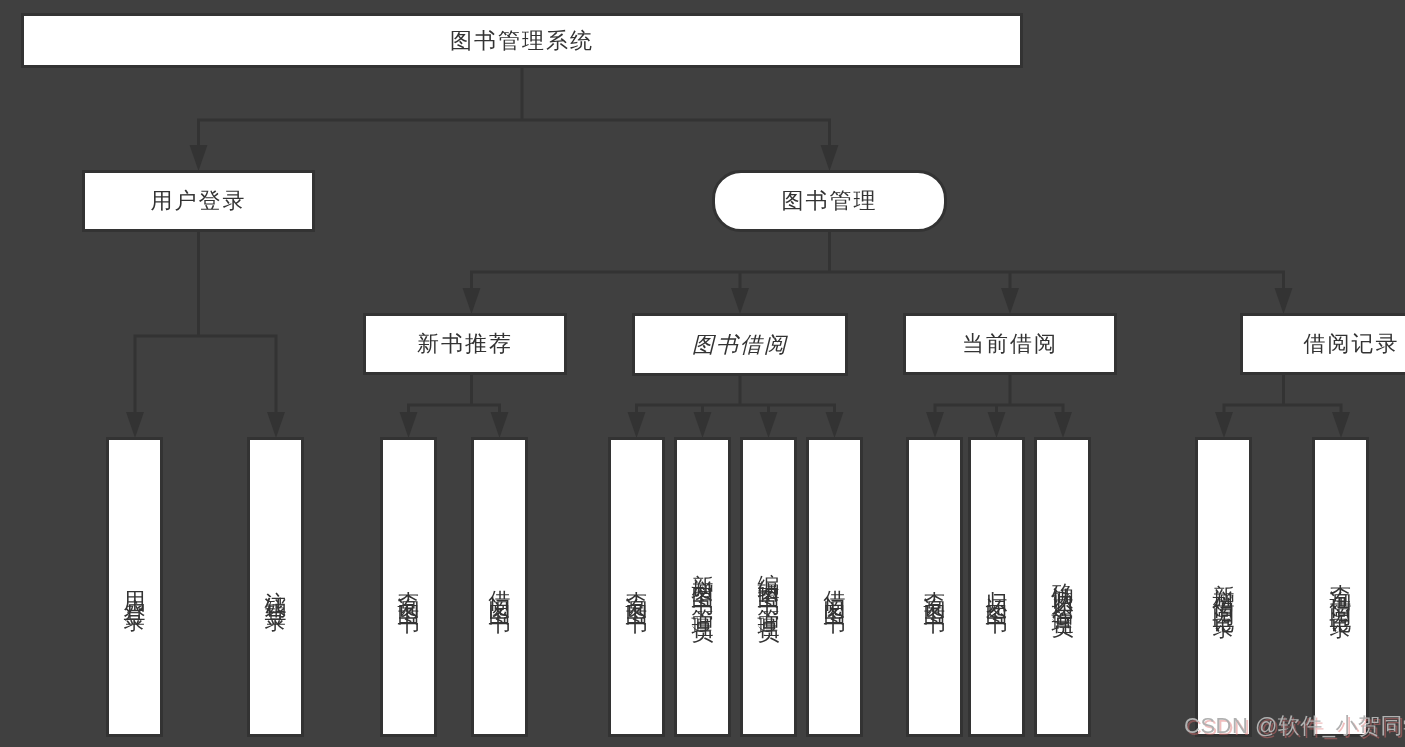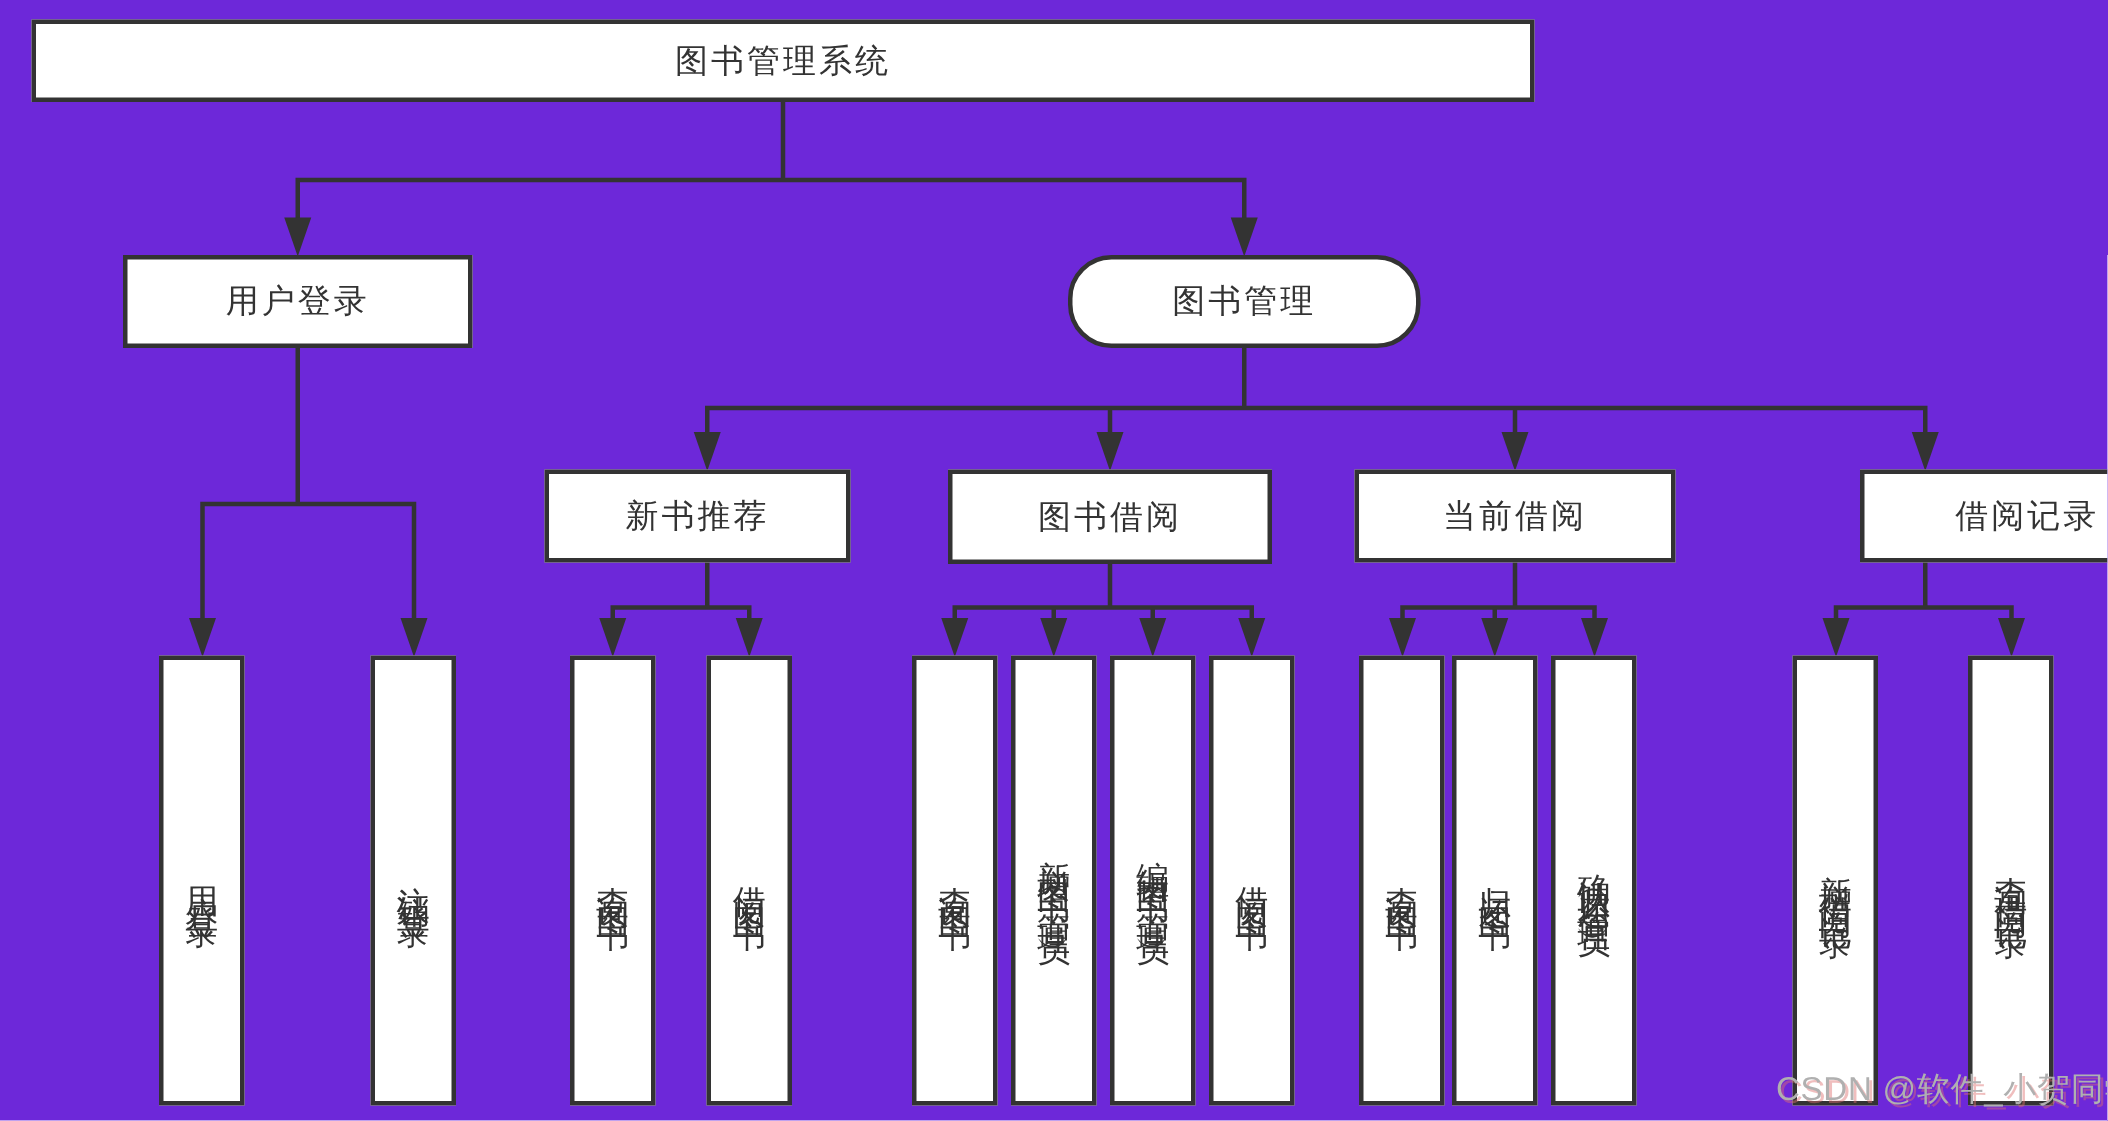--- a/index.html
+++ b/index.html
@@ -1,19 +1,19 @@
 <!DOCTYPE html>
 <html><head>
 <meta charset="utf-8">
 <style>
   html,body{margin:0;padding:0;background:#ffffff;}
   .canvas{
     position:relative;
     width:1405px;height:747px;
-    background:#6d28d9;
+    background:#404040;
     font-family:"Liberation Sans", sans-serif;
     color:#333333;
     overflow:hidden;
   }
   .connectors{position:absolute;left:0;top:0;pointer-events:none;}
   .hnode{
     position:absolute;
     box-sizing:border-box;
     border:3px solid #333333;
     background:#ffffff;
@@ -117,21 +117,21 @@
   <div class="hnode" style="left:82px;top:170px;width:233px;height:62px;">
     <span class="hlabel">用户登录</span>
   </div>
   <div class="hnode" style="left:712px;top:170px;width:235px;height:62px;border-radius:29px;">
     <span class="hlabel">图书管理</span>
   </div>
 
   <div class="hnode" style="left:363px;top:313px;width:204px;height:62px;">
     <span class="hlabel">新书推荐</span>
   </div>
-  <div class="hnode" style="left:632px;top:313px;width:216px;height:63px;">
+  <div class="hnode" style="left:632px;top:313px;width:216px;height:63px;font-style:italic;">
     <span class="hlabel">图书借阅</span>
   </div>
   <div class="hnode" style="left:903px;top:313px;width:214px;height:62px;text-align:center;">
     <span class="hlabel">当前借阅</span>
   </div>
   <div class="hnode" style="left:1240px;top:313px;width:223px;height:62px;">
     <span class="hlabel">借阅记录</span>
   </div>
 
   <div class="leaf" style="left:106px;">

